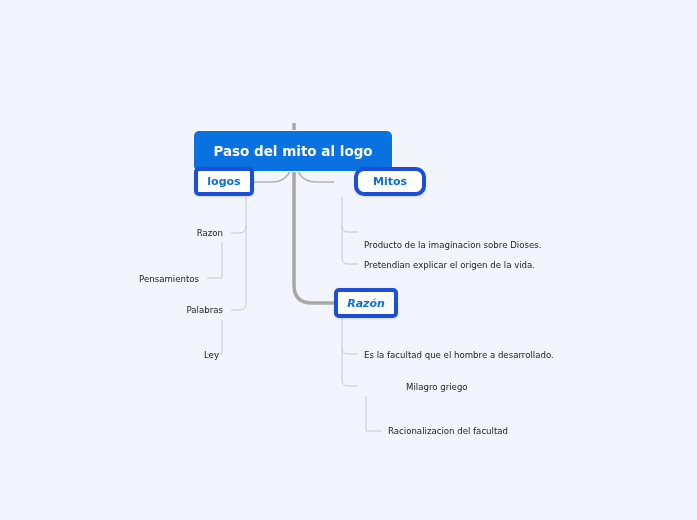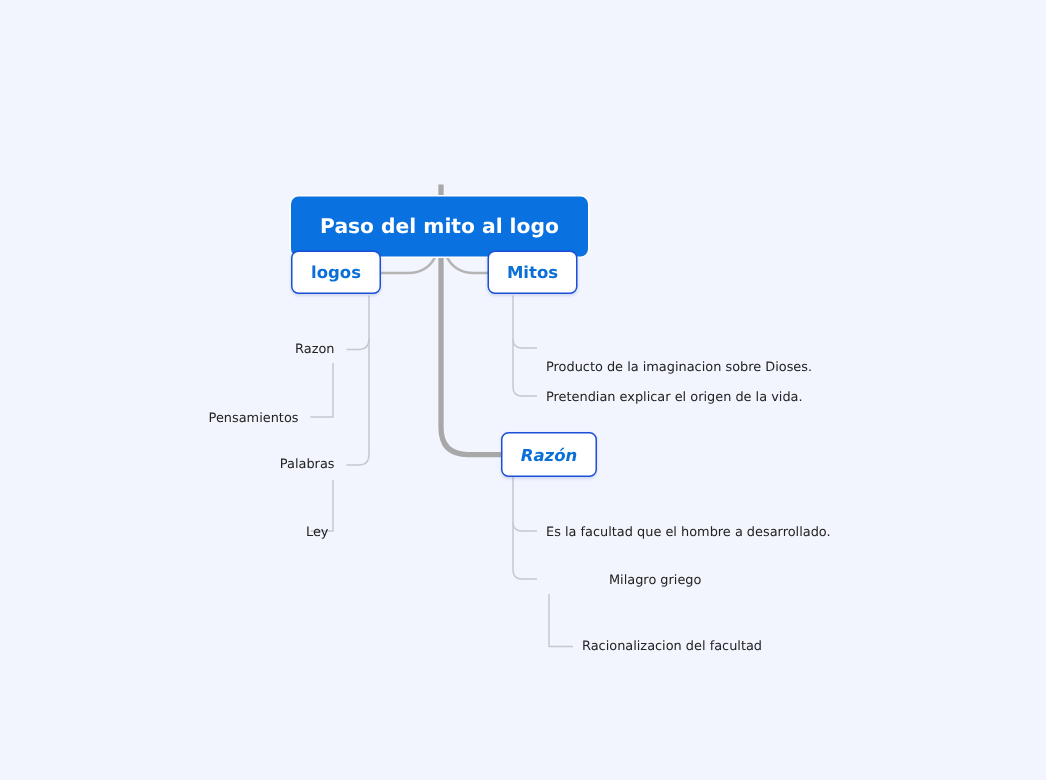--- a/index.html
+++ b/index.html
@@ -12,21 +12,21 @@
     .root {
       position:absolute; left:194px; top:83px; width:198px; height:40px;
       background:#0a72e0; border-radius:5px;
       color:#fff; font-weight:bold; font-size:13.5px;
       display:flex; align-items:center; justify-content:center;
       box-shadow:0 0 0 1px #ffffff;
       margin-top:48px;
     }
     .main {
       position:absolute; height:29px;
-      background:#fff; border:1px solid #1d4ed8; border-radius:5px;
+      background:#fff; border:4px solid #1d4ed8; border-radius:5px;
       color:#0a6fd6; font-weight:bold; font-size:11px;
       display:flex; align-items:center; justify-content:center;
       box-sizing:border-box;
       box-shadow:0 1px 2px rgba(0,60,160,0.15);
     }
     .leaf {
       position:absolute; font-size:8.6px; color:#222;
       white-space:nowrap; line-height:12px;
     }
     .leaf.right-align { text-align:left; }
@@ -58,21 +58,21 @@
   <path d="M366 396 L366 431 L382 431" fill="none" stroke="#c4c8d0" stroke-width="1"></path>
 </svg>
 
 <div class="root">
   <span>Paso del mito al logo</span>
 </div>
 
 <div class="main" style="left:194px; top:167px; width:60px;">
   <span>logos</span>
 </div>
-<div class="main" style="left:325px; top:167px; width:60px;">
+<div class="main" style="left:354px; top:167px; width:72px;border-radius:10px;">
   <span>Mitos</span>
 </div>
 <div class="main" style="left:334px; top:288px; width:64px; height:30px;font-style:italic;">
   <span>Razón</span>
 </div>
 
 <div class="leaf right-align" style="right:474px; top:227px;">Razon</div>
 <div class="leaf right-align" style="right:498px; top:273px;">Pensamientos</div>
 <div class="leaf right-align" style="right:474px; top:304px;">Palabras</div>
 <div class="leaf right-align" style="right:478px; top:349px;">Ley</div>

